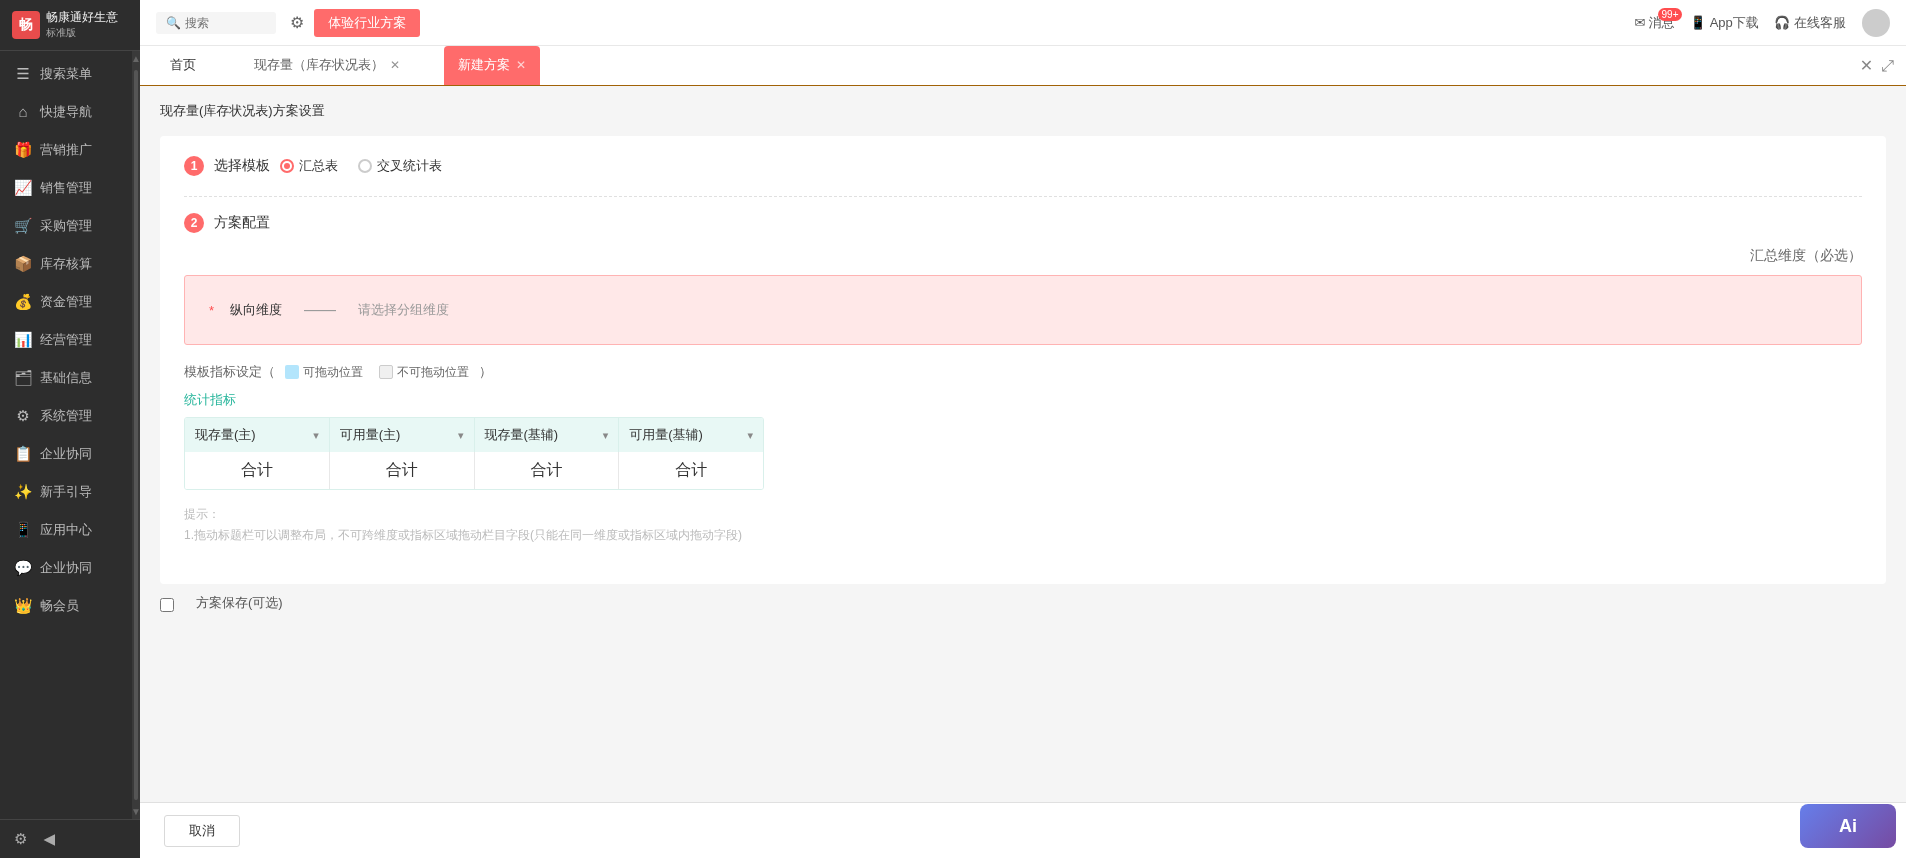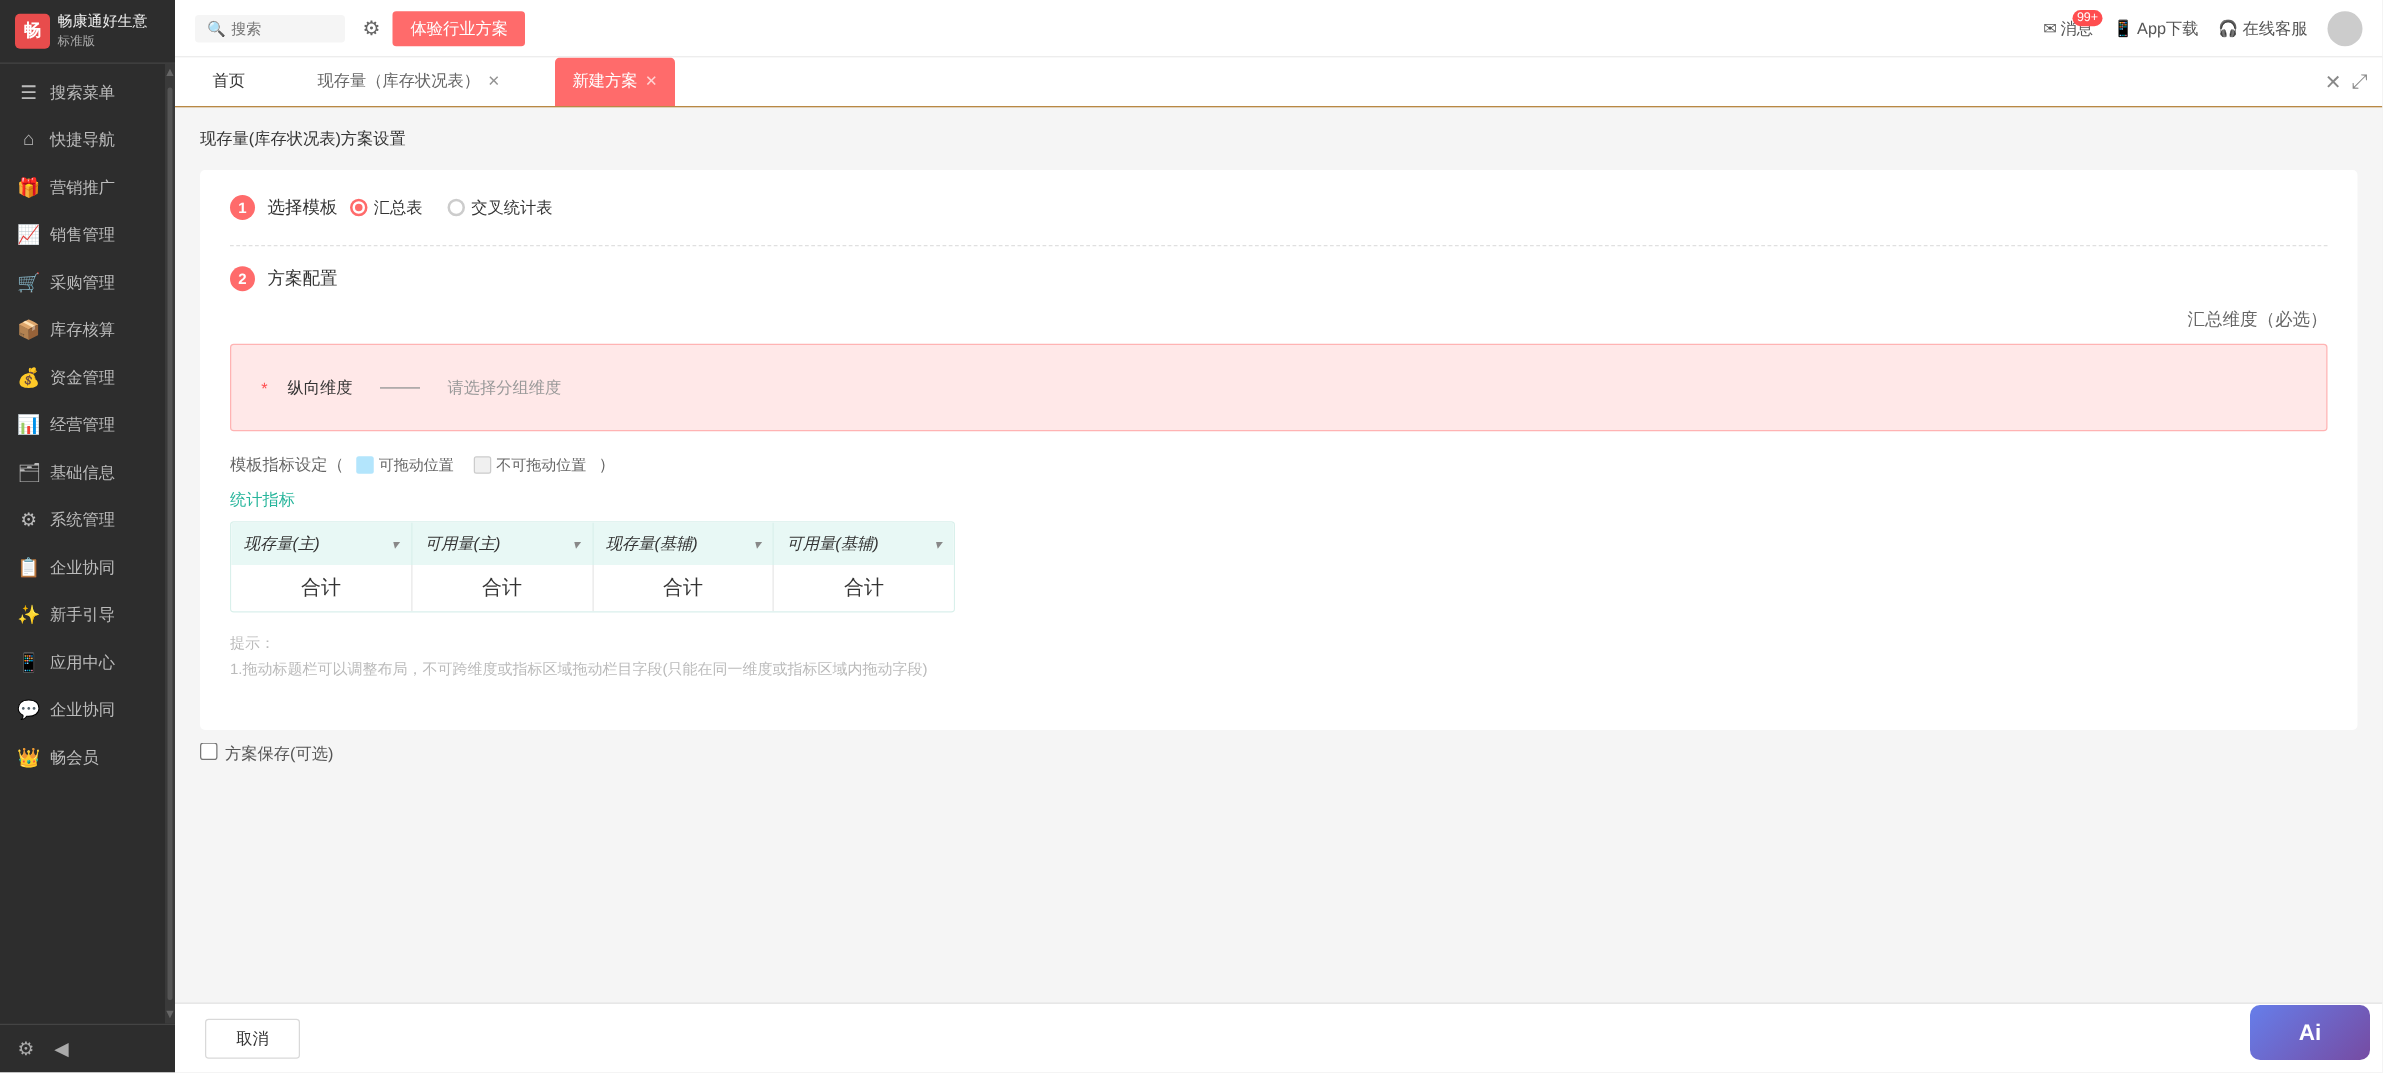--- a/index.html
+++ b/index.html
@@ -161,38 +161,38 @@
     .legend-box-draggable { width: 14px; height: 14px; background: #b3e5fc; border-radius: 2px; }
     .legend-box-fixed { width: 14px; height: 14px; background: #f0f0f0; border: 1px solid #ccc; border-radius: 2px; }
 
     
     .stats-label { color: #26b59b; font-size: 13px; margin-bottom: 8px; }
     .stats-table { border: 1px solid #d9f0eb; border-radius: 3px; overflow: hidden; width: 580px; }
     .stats-table-header { display: flex; background: #e8f8f5; }
     .stats-col {
       flex: 1; padding: 8px 10px;
       display: flex; align-items: center; justify-content: space-between;
-      border-right: 1px solid #d9f0eb; font-size: 13px; color: #333; font-style: italic;
+      border-right: 1px solid #d9f0eb; font-size: 13px; color: #333;
     }
     .stats-col:last-child { border-right: none; }
     .stats-col-chevron { color: #888; font-size: 11px; }
     .stats-table-body { display: flex; background: #fff; }
     .stats-cell {
       flex: 1; padding: 8px 10px; text-align: center;
       border-right: 1px solid #e8e8e8; font-size: 16px; color: #333;
     }
     .stats-cell:last-child { border-right: none; }
 
     
     .tips-section { margin-top: 16px; font-size: 12px; color: #bbb; }
     .tips-title { margin-bottom: 4px; }
     .tips-item { margin-bottom: 2px; }
 
     
-    .save-option { display: flex; align-items: flex-start; gap: 6px; margin-top: 10px; font-size: 13px; color: #555; }
+    .save-option { display: flex; align-items: flex-end; gap: 22px; margin-top: 10px; font-size: 13px; color: #555; }
     .save-checkbox { width: 14px; height: 14px; border: 1px solid #ccc; border-radius: 2px; cursor: pointer; }
 
     
     .footer {
       height: 56px; background: #fff;
       border-top: 1px solid #e0e0e0;
       display: flex; align-items: center; justify-content: space-between;
       padding: 0 24px; gap: 12px; flex-shrink: 0;
     }
     .btn-cancel {

